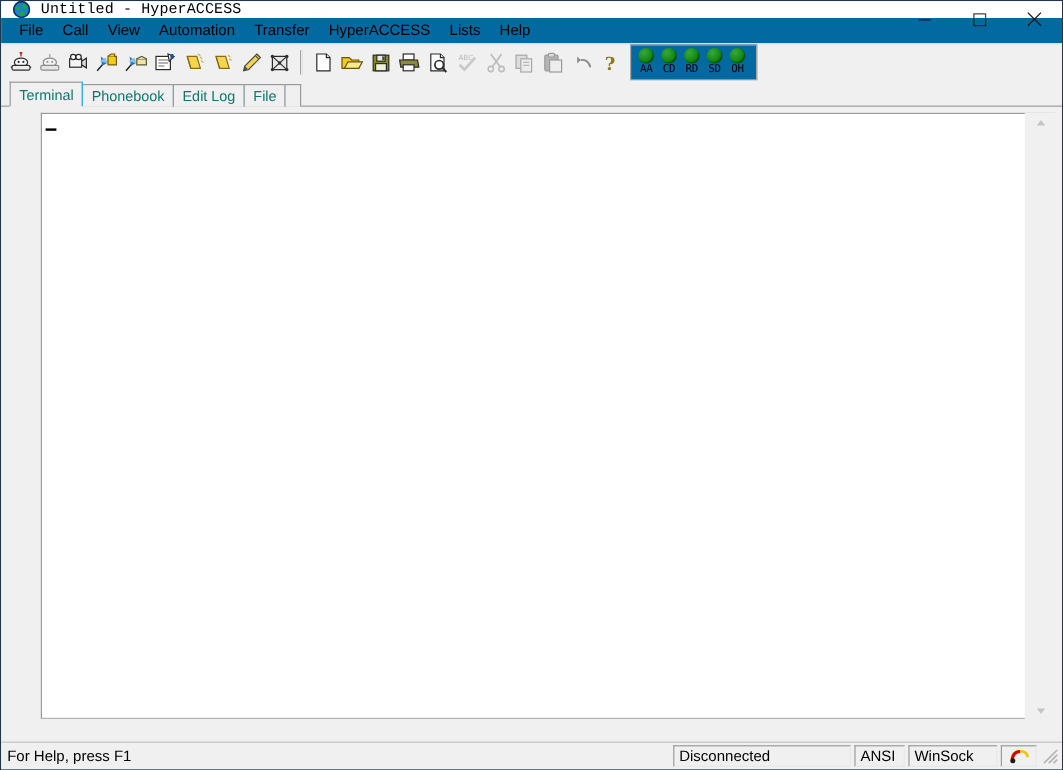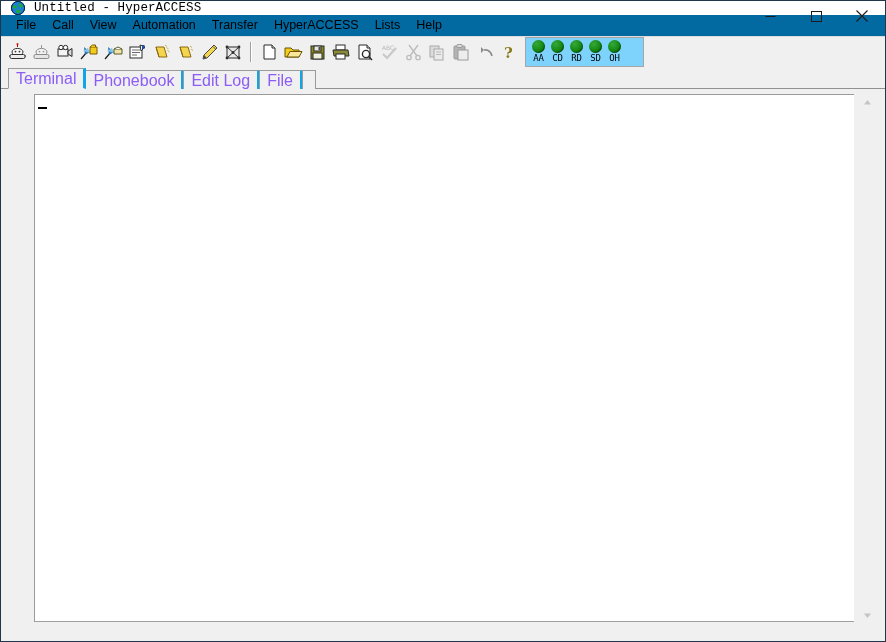--- a/index.html
+++ b/index.html
@@ -102,22 +102,22 @@
     border-right: 1px solid #ffffff;
   }
   .led-panel {
     display: flex;
     align-items: flex-start;
     height: 27px;
     border-left: 1px solid #a6a6a6;
     border-right: 1px solid #a6a6a6;
     border-top: 1px solid #a6a6a6;
     border-bottom: 1px solid #a6a6a6;
-    background: #7dd3fc;
-    padding: 1px 19px 0 3px;
+    background: #0369a1;
+    padding: 1px 6px 0 3px;
     margin-left: 4px;
   }
   .led-cell {
     width: 19px;
     display: flex;
     flex-direction: column;
     align-items: center;
   }
   .led-lamp {
     width: 13px; height: 13px;
@@ -143,25 +143,25 @@
     align-items: flex-end;
     padding-left: 7px;
     border-bottom: 1px solid #919191;
     flex: 0 0 auto;
     box-sizing: border-box;
   }
   .tab {
     height: 19px;
     line-height: 19px;
     padding: 0 7px;
-    font-size: 16px;
-    color: #8b5cf6;
+    font-size: 12px;
+    color: #0f766e;
     background: #f0f0f0;
     border-left: 1px solid #9a9a9a;
-    border-right: 3px solid #0ea5e9;
+    border-right: 1px solid #0ea5e9;
     border-top: 1px solid #9a9a9a;
     box-sizing: border-box;
     margin-right: -1px;
     position: relative;
     top: 1px;
   }
   .tab.active {
     height: 21px;
     line-height: 20px;
     background: #f0f0f0;
@@ -570,14 +570,34 @@
       </div>
       <div class="sb-arrow">
         <svg width="9" height="7" viewBox="0 0 9 7">
           <path d="M4.5 6 L1 1.5 L8 1.5 Z" fill="#c4c4c4"></path>
         </svg>
       </div>
     </div>
 
   </div>
 
+  <div class="statusbar">
+    <div class="status-main">For Help, press F1</div>
+    <div class="status-pane conn">Disconnected</div>
+    <div class="status-pane emu">ANSI</div>
+    <div class="status-pane proto">WinSock</div>
+    <div class="status-pane icon">
+      <svg width="17" height="13" viewBox="0 0 17 13">
+        <path d="M2 9 q1 -7 7 -7 q6 0 6.5 5" fill="none" stroke="#f2c200" stroke-width="2.2"></path>
+        <path d="M2.5 8.5 q1 -6 6.5 -6.2" fill="none" stroke="#d40000" stroke-width="2.6"></path>
+        <circle cx="3" cy="10" r="2.1" fill="#1a1a1a"></circle>
+      </svg>
+    </div>
+    <div class="grip">
+      <svg width="16" height="16" viewBox="0 0 16 16">
+        <line x1="14" y1="3" x2="3" y2="14" stroke="#b4b4b4" stroke-width="1.4"></line>
+        <line x1="14" y1="7" x2="7" y2="14" stroke="#b4b4b4" stroke-width="1.4"></line>
+        <line x1="14" y1="11" x2="11" y2="14" stroke="#b4b4b4" stroke-width="1.4"></line>
+      </svg>
+    </div>
+  </div>
 
 </div>
 
 </body></html>

